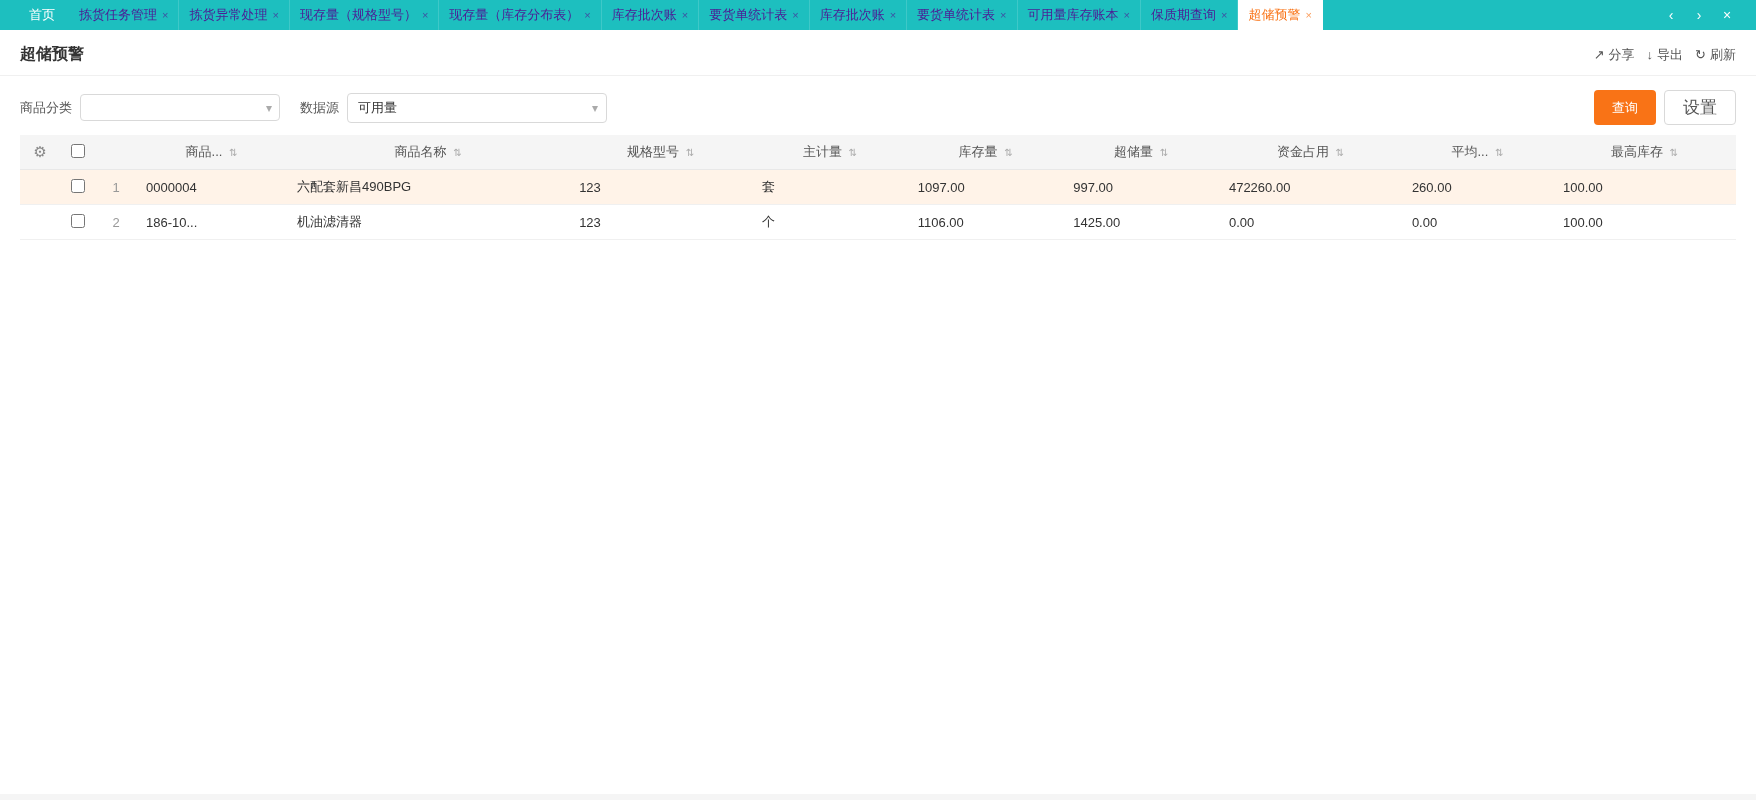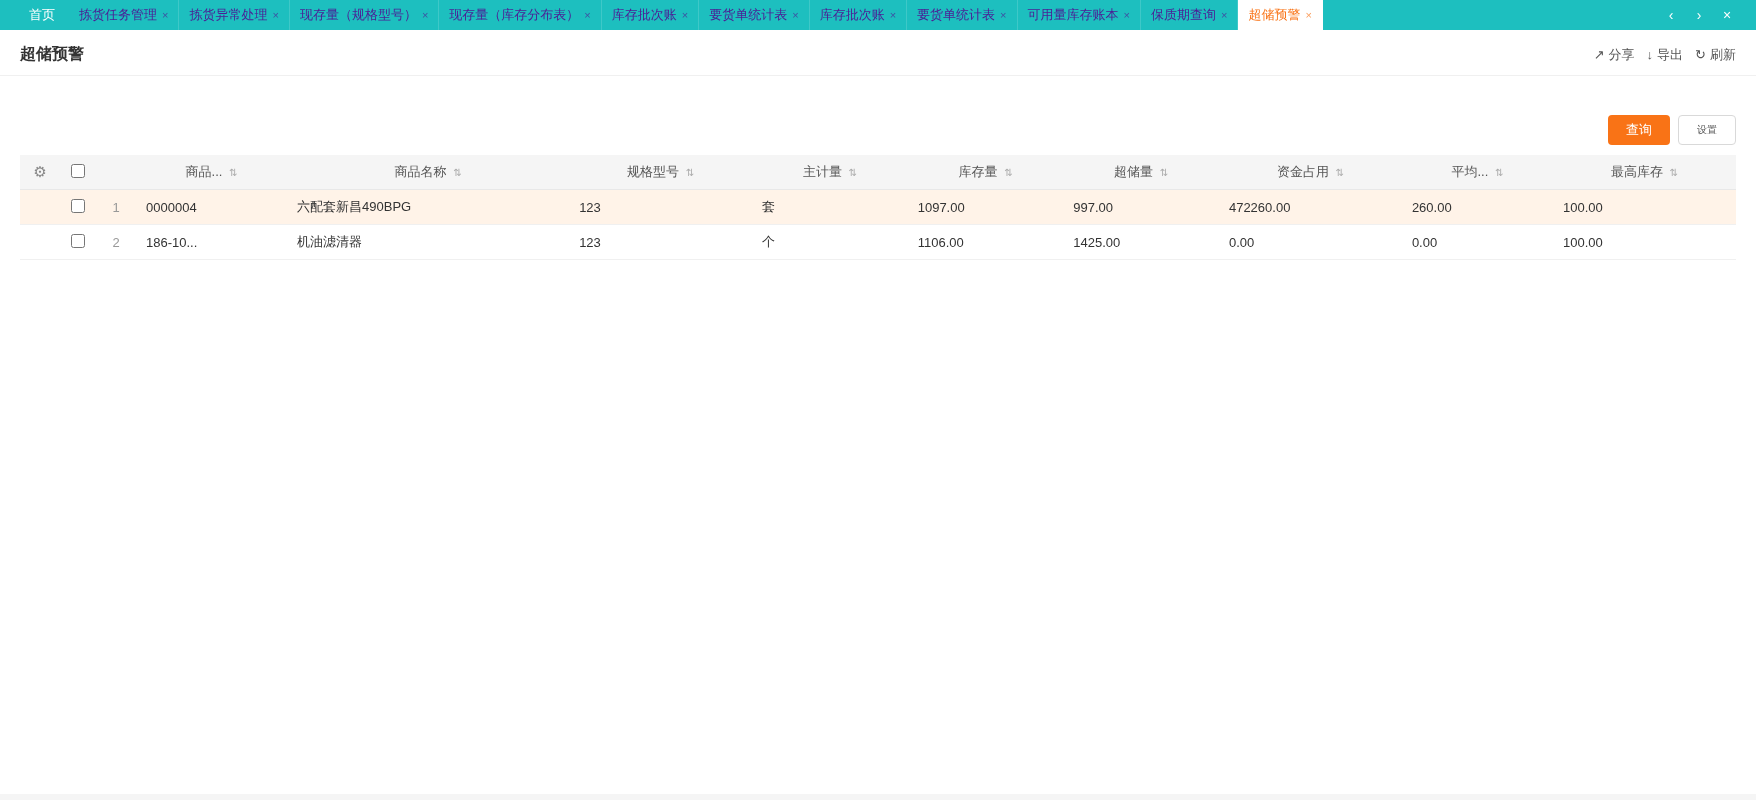--- a/index.html
+++ b/index.html
@@ -150,28 +150,27 @@
       cursor: pointer;
       font-size: 13px;
     }
     .btn-settings {
       background: #fff;
       color: #555;
       border: 1px solid #d9d9d9;
       border-radius: 4px;
       padding: 5px 18px;
       cursor: pointer;
-      font-size: 10px;
+      font-size: 17px;
     }
 
     .filter-buttons {
       margin-left: auto;
       display: flex;
       gap: 8px;
-      margin-top: 25px;
     }
 
     
     .table-container {
       padding: 0 20px;
     }
     table {
       width: 100%;
       border-collapse: collapse;
       font-size: 13px;
@@ -321,21 +320,35 @@
         <span>导出</span>
       </span>
       <span class="action-btn">
         <span>↻</span>
         <span>刷新</span>
       </span>
     </div>
   </div>
 
   <div class="filter-row">
-
+    <div class="filter-group">
+      <span class="filter-label">商品分类</span>
+      <div class="select-wrapper">
+        <select class="filter-select">
+          <option value=""></option>
+        </select>
+      </div>
+    </div>
+
+    <div class="filter-group">
+      <span class="filter-label">数据源</span>
+      <div class="datasource-display">
+        <span class="datasource-val">可用量</span>
+      </div>
+    </div>
 
     <div class="filter-buttons">
       <button class="btn-query">查询</button>
       <button class="btn-settings">设置</button>
     </div>
   </div>
 
   <div class="table-container">
     <table>
       <thead>

